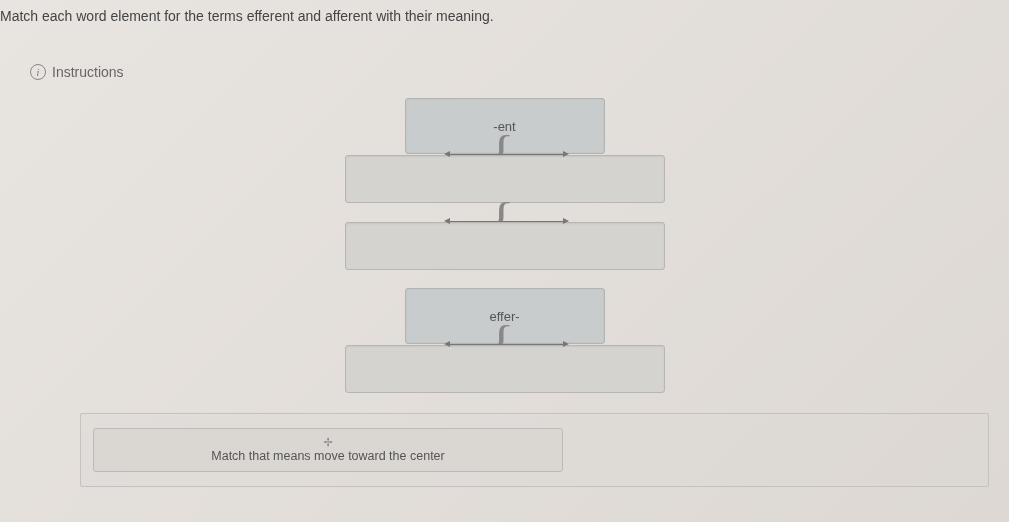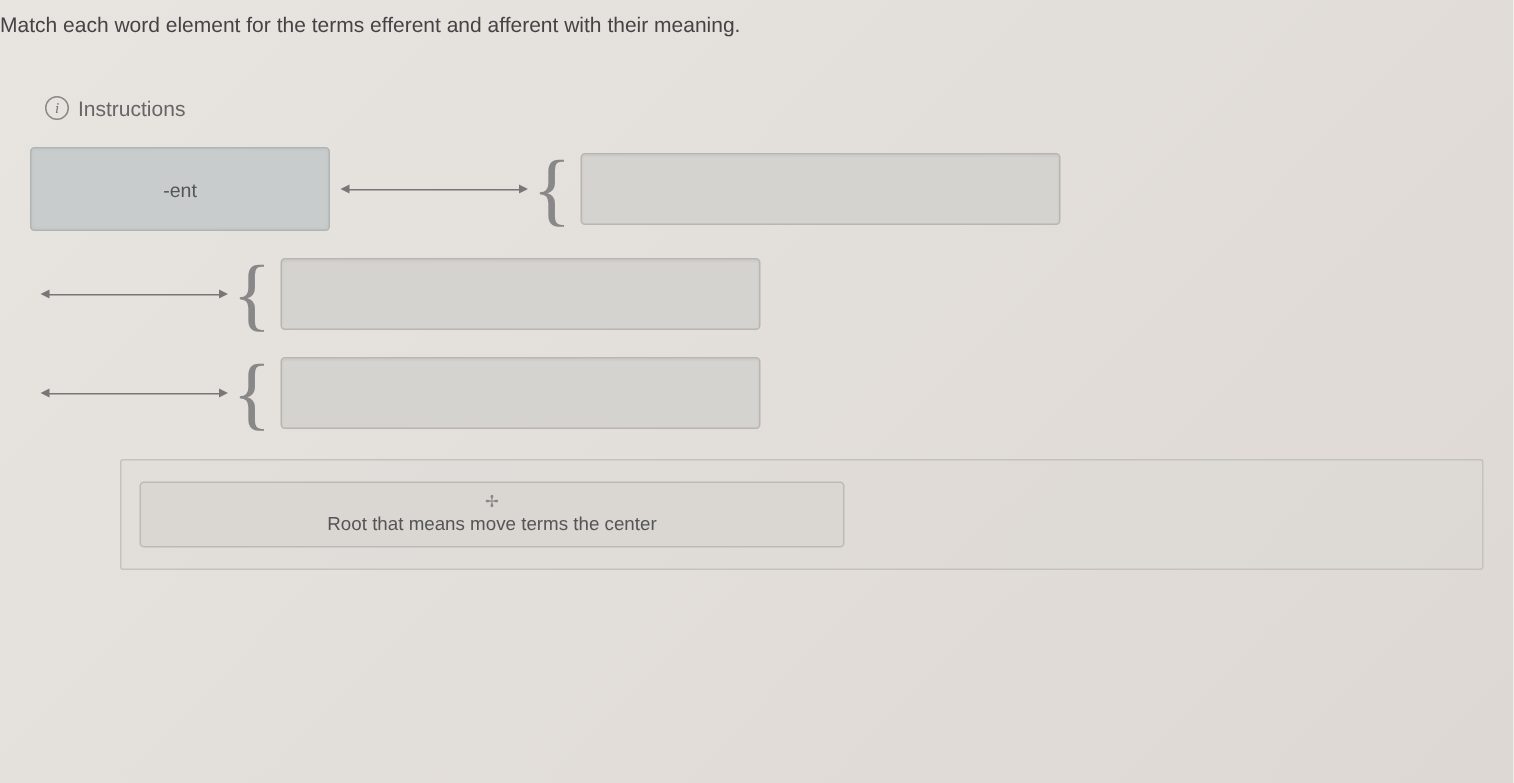--- a/index.html
+++ b/index.html
@@ -42,20 +42,21 @@
       font-family: Georgia, serif;
       color: #777;
     }
     .match-area {
       padding: 0 20px;
     }
     .match-row {
       display: flex;
       align-items: center;
       margin-bottom: 18px;
+      flex-direction: column;
     }
     .term-box {
       width: 200px;
       height: 56px;
       background: #c8cccc;
       border: 1px solid #b0b4b4;
       border-radius: 3px;
       display: flex;
       align-items: center;
       justify-content: center;
@@ -165,28 +166,29 @@
     <div class="drop-target"></div>
   </div>
 
   <div class="match-row">
     <div class="arrow-line"></div>
     <span class="brace">{</span>
     <div class="drop-target"></div>
   </div>
 
   <div class="match-row">
+    <div class="term-box">effer-</div>
     <div class="arrow-line"></div>
     <span class="brace">{</span>
     <div class="drop-target"></div>
   </div>
 
 </div>
 
 <div class="answer-bank">
   <div class="answer-chip">
     <span class="move-icon">✢</span>
-    <span>Root that means move terms the center</span>
+    <span>Match that means move toward the center</span>
   </div>
 </div>
 
 
 
 
 </body></html>

